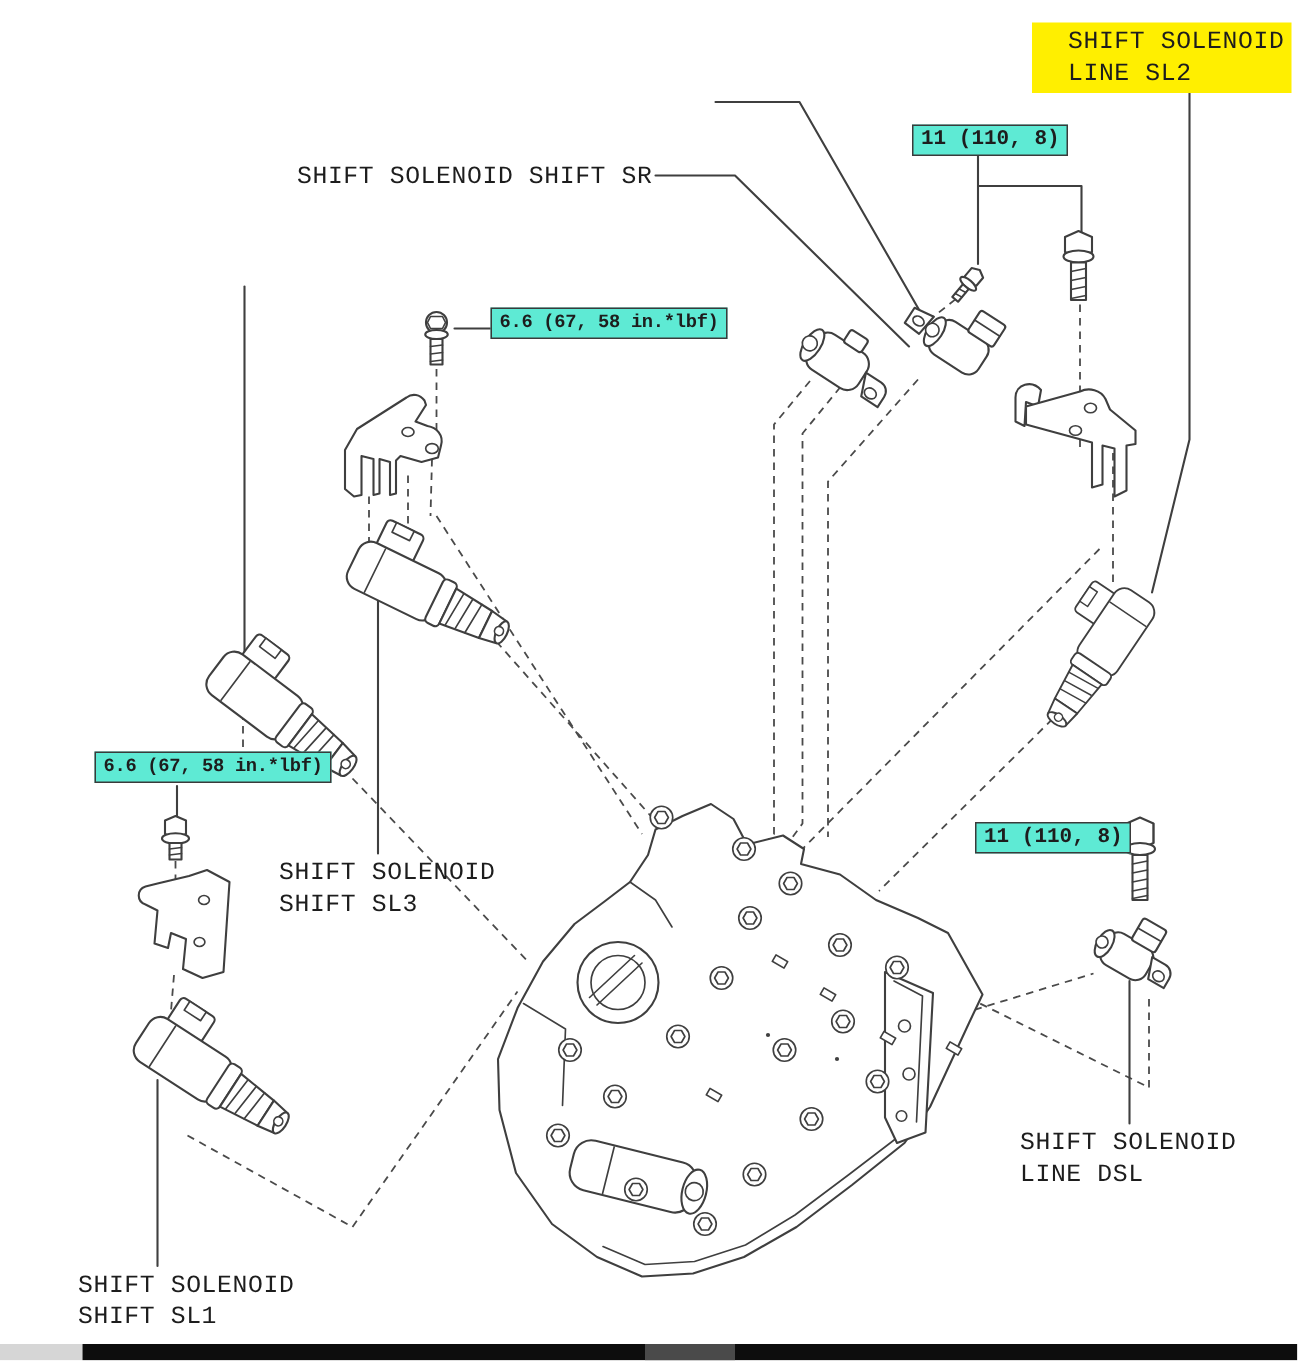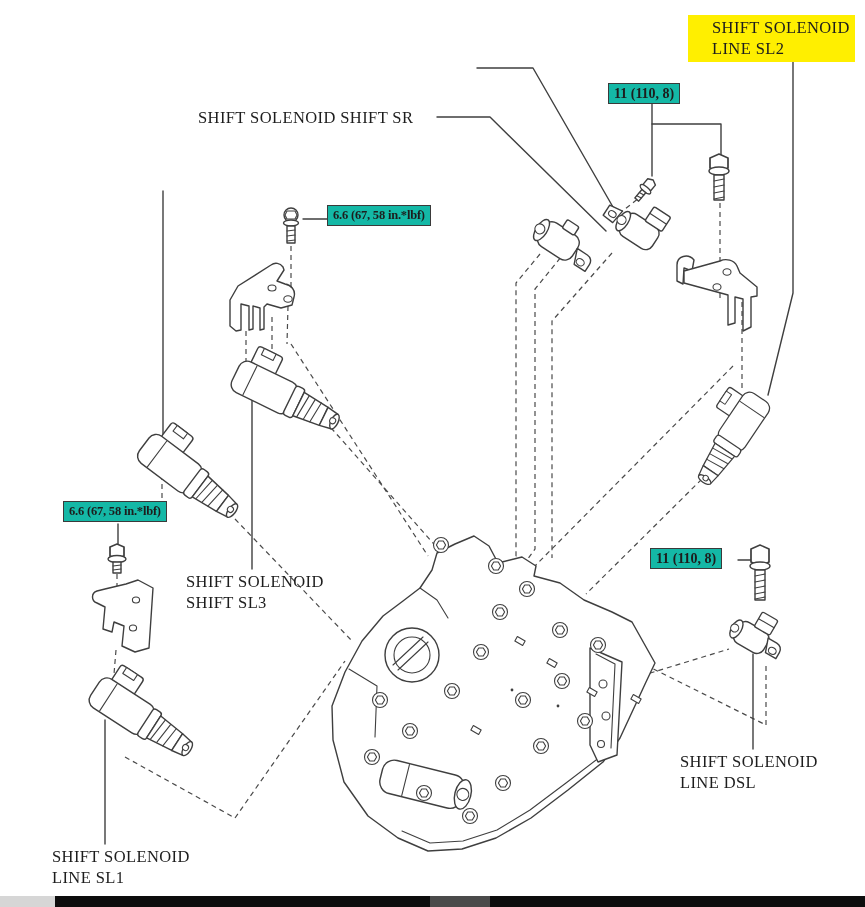--- a/index.html
+++ b/index.html
@@ -1,29 +1,29 @@
 <!DOCTYPE html>
 <html><head>
 <meta charset="utf-8">
 <style>
   html,body{margin:0;padding:0;background:#ffffff;}
   #stage{
     position:relative;width:865px;height:907px;overflow:hidden;
     background:#ffffff;
-    font-family:Liberation Serif, serif;
+    font-family:Liberation Mono, monospace;
     color:#1d1d1d;
   }
   #artwork{position:absolute;left:0;top:0;width:865px;height:907px;}
   .lbl{
     position:absolute;font-size:16.5px;line-height:21px;
     letter-spacing:.4px;white-space:nowrap;color:#1d1d1d;
   }
   .lbl span{display:block;}
   .torque{
-    position:absolute;border:1.6px solid #3a3a3a;background:#14b8a6;
+    position:absolute;border:1.6px solid #3a3a3a;background:#5eead4;
     font-weight:700;font-size:12.5px;letter-spacing:-.2px;
     padding:2px 5px;white-space:nowrap;line-height:15px;
   }
   .torque.big{font-size:14px;letter-spacing:0;line-height:15px;}
   #sl2-label{
     background:#ffef00;
     padding:2px 5px 3px 24px;
   }
   #bottom-bar{position:absolute;left:0;top:896px;width:865px;height:11px;}
   #bottom-bar .seg{position:absolute;top:0;height:11px;}
@@ -283,21 +283,21 @@
   </div>
 
 
   <div class="lbl" style="left:186px;top:571px;">
     <span>SHIFT SOLENOID</span>
     <span>SHIFT SL3</span>
   </div>
 
   <div class="lbl" style="left:52px;top:846px;">
     <span>SHIFT SOLENOID</span>
-    <span>LINE SL1</span>
+    <span>SHIFT SL1</span>
   </div>
 
   <div class="lbl" style="left:680px;top:751px;">
     <span>SHIFT SOLENOID</span>
     <span>LINE DSL</span>
   </div>
 
   <div class="torque big" style="left:608px;top:83px;">11 (110, 8)</div>
 
   <div class="torque" style="left:327px;top:205px;">6.6 (67, 58 in.*lbf)</div>

